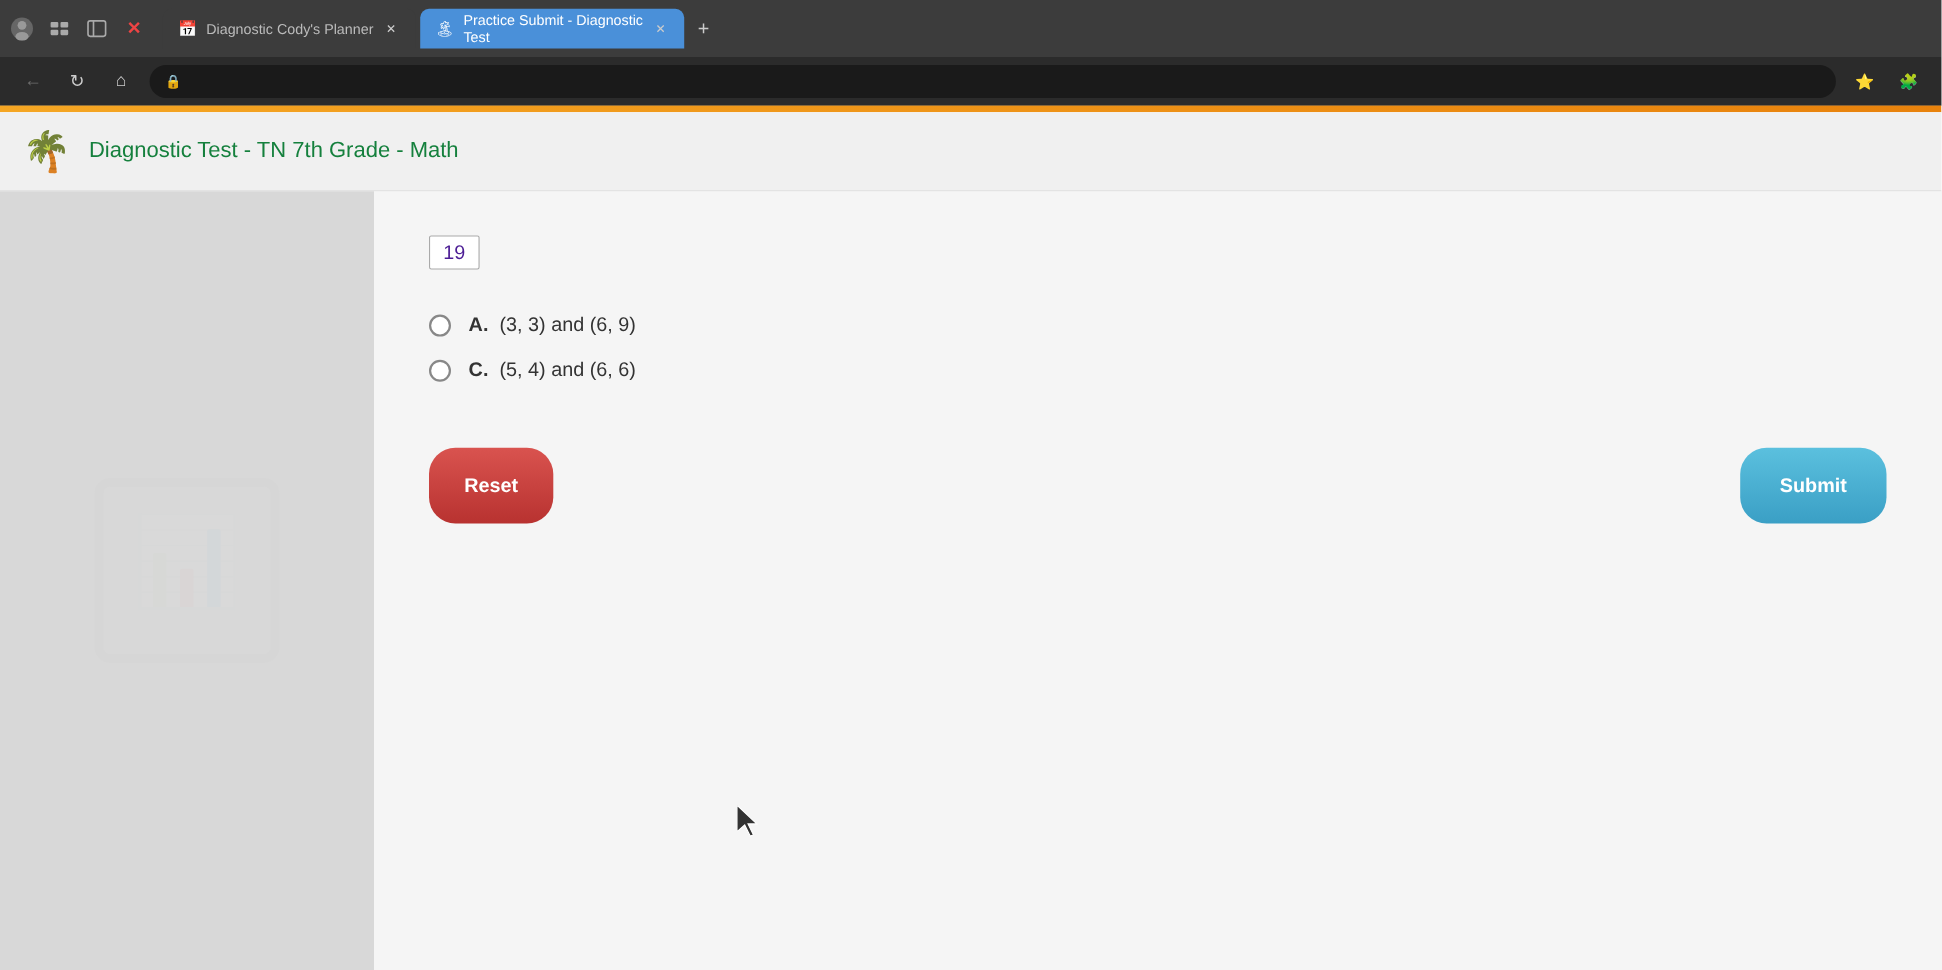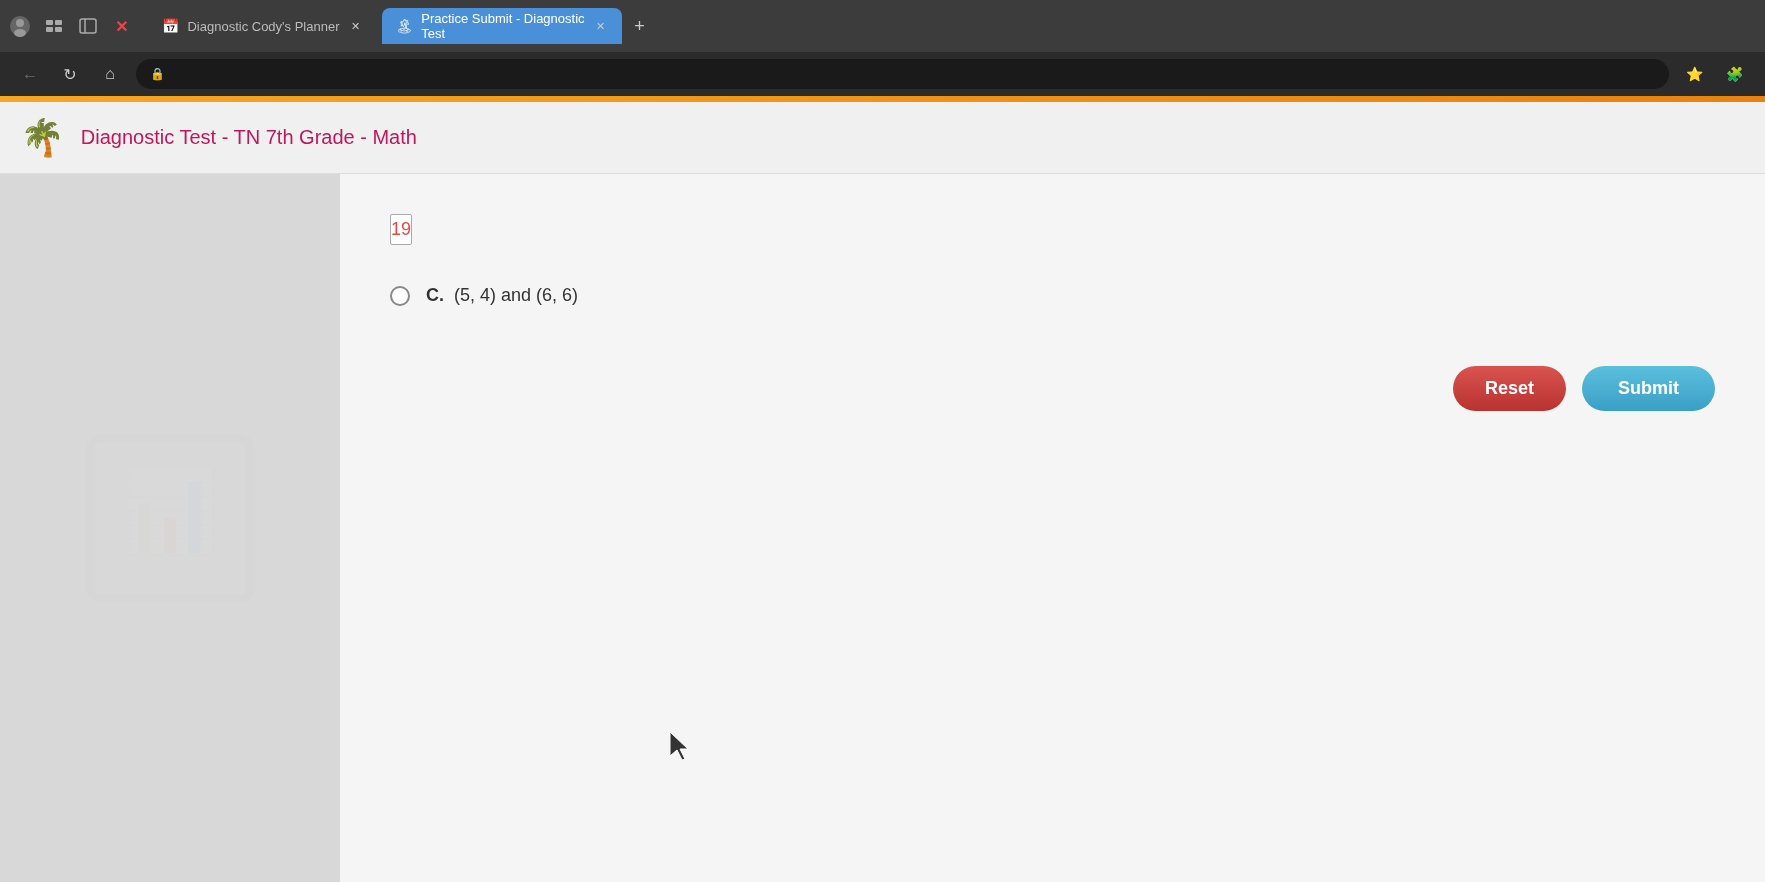--- a/index.html
+++ b/index.html
@@ -154,21 +154,21 @@
       gap: 16px;
     }
 
     .site-logo {
       font-size: 36px;
       line-height: 1;
     }
 
     .site-title {
       font-size: 20px;
-      color: #be185d;
+      color: #15803d;
       font-weight: normal;
     }
 
     
     .main-content {
       display: flex;
       width: 100%;
       height: calc(882px - 52px - 44px - 6px - 72px);
       background: #e8e8e8;
     }
@@ -196,23 +196,23 @@
       flex: 1;
       background: #f5f5f5;
       padding: 40px 50px;
       position: relative;
     }
 
     .question-number-box {
       display: inline-block;
       border: 1px solid #aaa;
       background: #fff;
-      padding: 4px 0;
-      font-size: 18px;
-      color: #ef4444;
+      padding: 4px 12px;
+      font-size: 18px;
+      color: #4c1d95;
       margin-bottom: 40px;
       border-radius: 2px;
     }
 
     .question-text {
       font-size: 18px;
       color: #333;
       margin-bottom: 32px;
       line-height: 1.5;
     }
@@ -246,41 +246,41 @@
       color: #333;
     }
 
     .choice-label strong {
       font-weight: bold;
     }
 
     .action-buttons {
       display: flex;
       gap: 16px;
-      justify-content: flex-end;
+      justify-content: space-between;
       margin-top: 20px;
     }
 
     .btn-reset {
       background: linear-gradient(to bottom, #d9534f, #b83230);
       color: #fff;
       border: none;
       border-radius: 24px;
       padding: 12px 32px;
       font-size: 18px;
       cursor: pointer;
       font-weight: bold;
     }
 
     .btn-submit {
       background: linear-gradient(to bottom, #5bc0de, #3a9fc5);
       color: #fff;
       border: none;
       border-radius: 24px;
-      padding: 12px 36px;
+      padding: 24px 36px;
       font-size: 18px;
       cursor: pointer;
       font-weight: bold;
     }
 
     .cursor-indicator {
       position: absolute;
       bottom: 120px;
       left: 330px;
       width: 24px;
@@ -365,20 +365,26 @@
     </div>
   </div>
 
   <div class="question-panel">
 
     <div class="question-number-box">19</div>
 
 
     <div class="answer-choices">
 
+      <div class="answer-choice">
+        <div class="radio-btn"></div>
+        <span class="choice-label">
+          <strong>A.</strong>&nbsp;&nbsp;<span>(3, 3) and (6, 9)</span>
+        </span>
+      </div>
 
 
       <div class="answer-choice">
         <div class="radio-btn"></div>
         <span class="choice-label">
           <strong>C.</strong>&nbsp;&nbsp;<span>(5, 4) and (6, 6)</span>
         </span>
       </div>
 
     </div>

